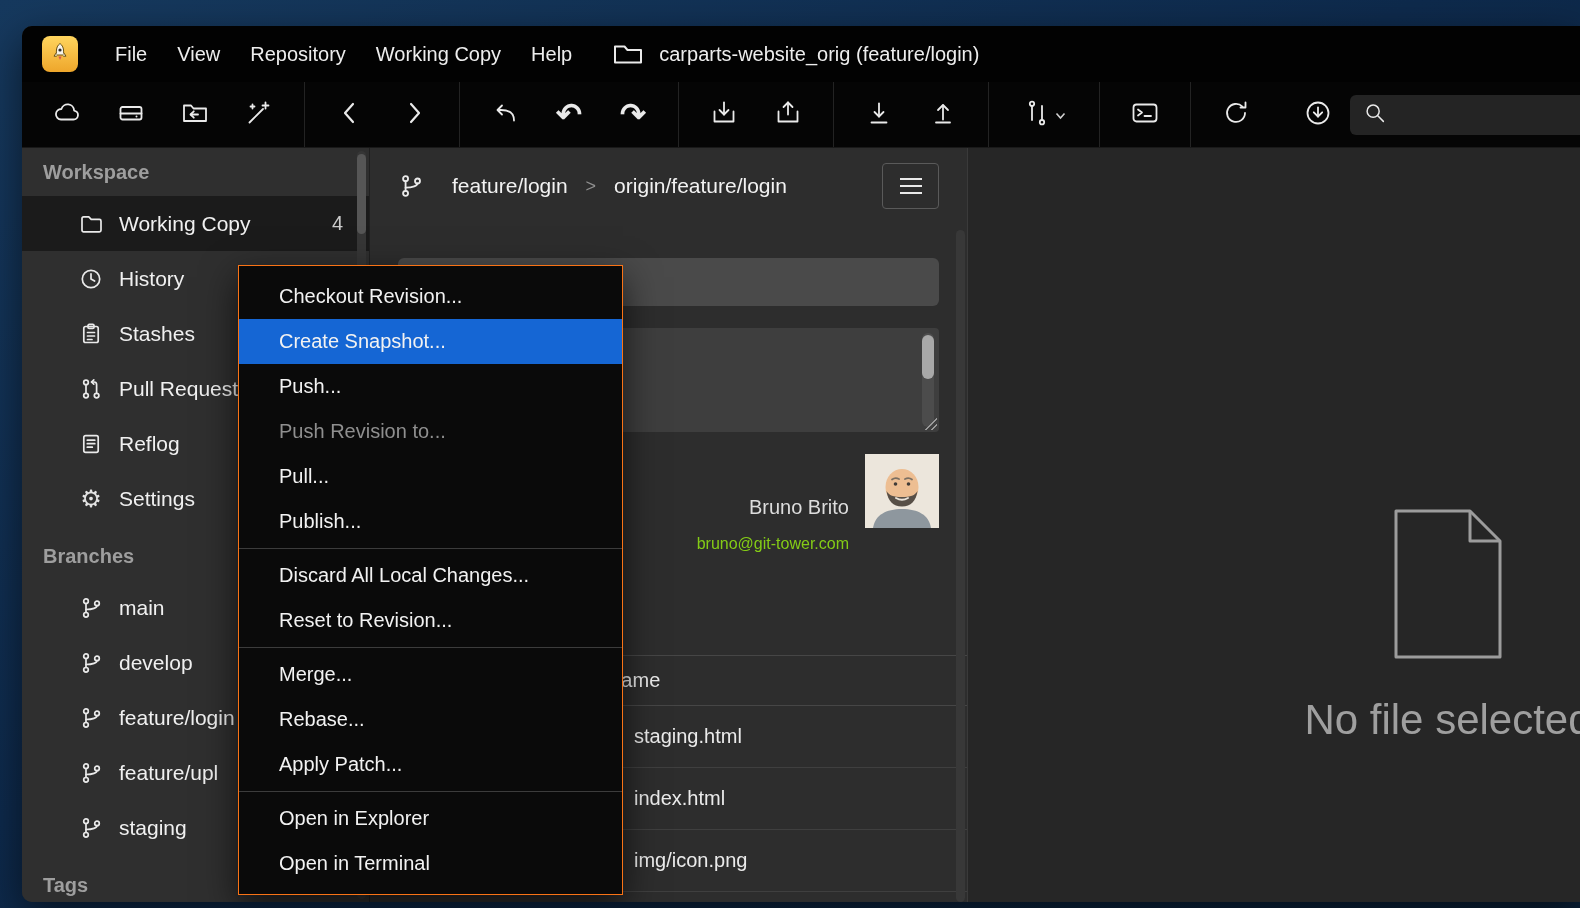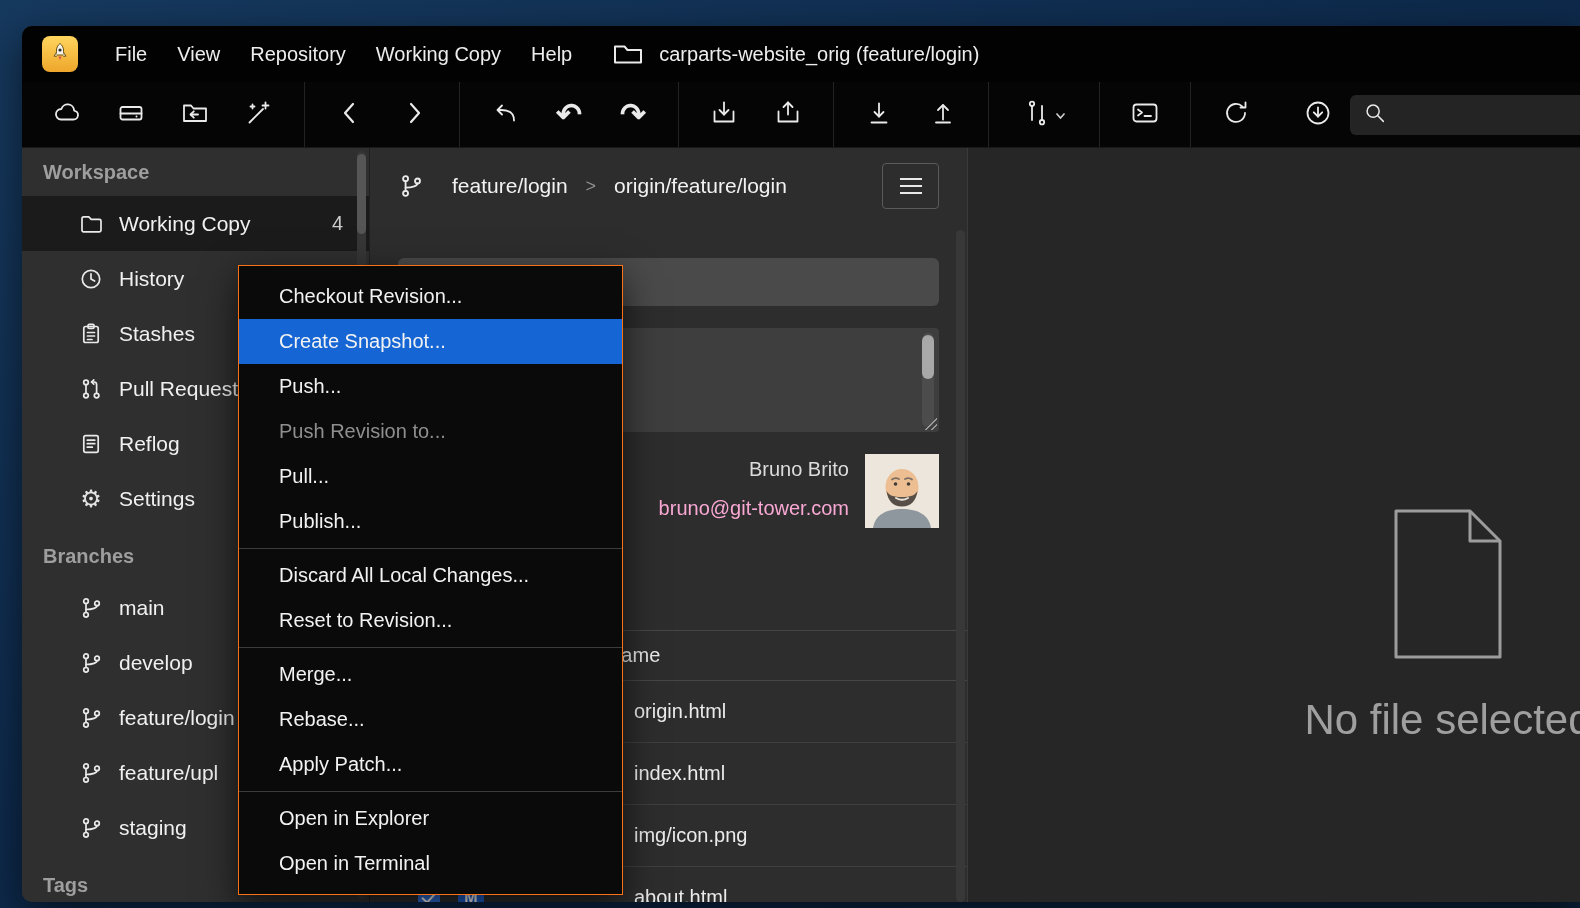--- a/index.html
+++ b/index.html
@@ -80,23 +80,23 @@
   .msg-track { position:absolute; top:5px; bottom:5px; right:5px; width:12px;
     background:#4c4c4c; border-radius:6px; }
   .msg-thumb { position:absolute; top:7px; right:5px; width:12px; height:44px;
     background:#a8a8a8; border-radius:6px; }
   .resize-grip { position:absolute; right:2px; bottom:2px; width:15px; height:15px;
     clip-path:polygon(100% 0,100% 100%,0 100%);
     background:repeating-linear-gradient(-45deg,transparent 0 3px,#9a9a9a 3px 4.5px); }
 
   .author-row { display:flex; justify-content:flex-end; align-items:flex-start;
     margin-top:22px; }
-  .author-texts { text-align:right; margin-right:16px; padding-top:4px; }
+  .author-texts { text-align:right; margin-right:16px; padding-top:4px;margin-top:38px; }
   .author-name { font-size:20px; color:#dddddd; }
-  .author-email { font-size:20px; color:#f9a8d4; margin-top:16px; }
+  .author-email { font-size:16px; color:#84cc16; margin-top:16px; }
   .avatar { width:74px; height:74px; flex:0 0 auto; overflow:hidden; }
 
   .commit-row { display:flex; justify-content:flex-start; margin-top:26px; }
   .commit-btn { min-width:110px; height:44px; background:#3d3d3d;
     border:1px solid #606060; border-radius:4px; color:#ffffff; font-size:20px;
     font-weight:bold; font-family:"Liberation Sans",sans-serif; padding:0 20px; }
 
   .file-list { margin-top:32px; border-top:1px solid #464646; }
   .fl-header { height:50px; display:flex; align-items:center; padding-left:208px;
     font-size:20px; color:#eaeaea; border-bottom:1px solid #464646; }
@@ -508,21 +508,21 @@
         </div>
       </div>
 
       <div class="file-list">
         <div class="fl-header">
           <span>Filename</span>
         </div>
         <div class="fl-row">
           <span class="fl-check"></span>
           <span class="fl-badge">M</span>
-          <span>origin.html</span>
+          <span>staging.html</span>
         </div>
         <div class="fl-row">
           <span class="fl-check"></span>
           <span class="fl-badge">M</span>
           <span>index.html</span>
         </div>
         <div class="fl-row">
           <span class="fl-check"></span>
           <span class="fl-badge">M</span>
           <span>img/icon.png</span>

